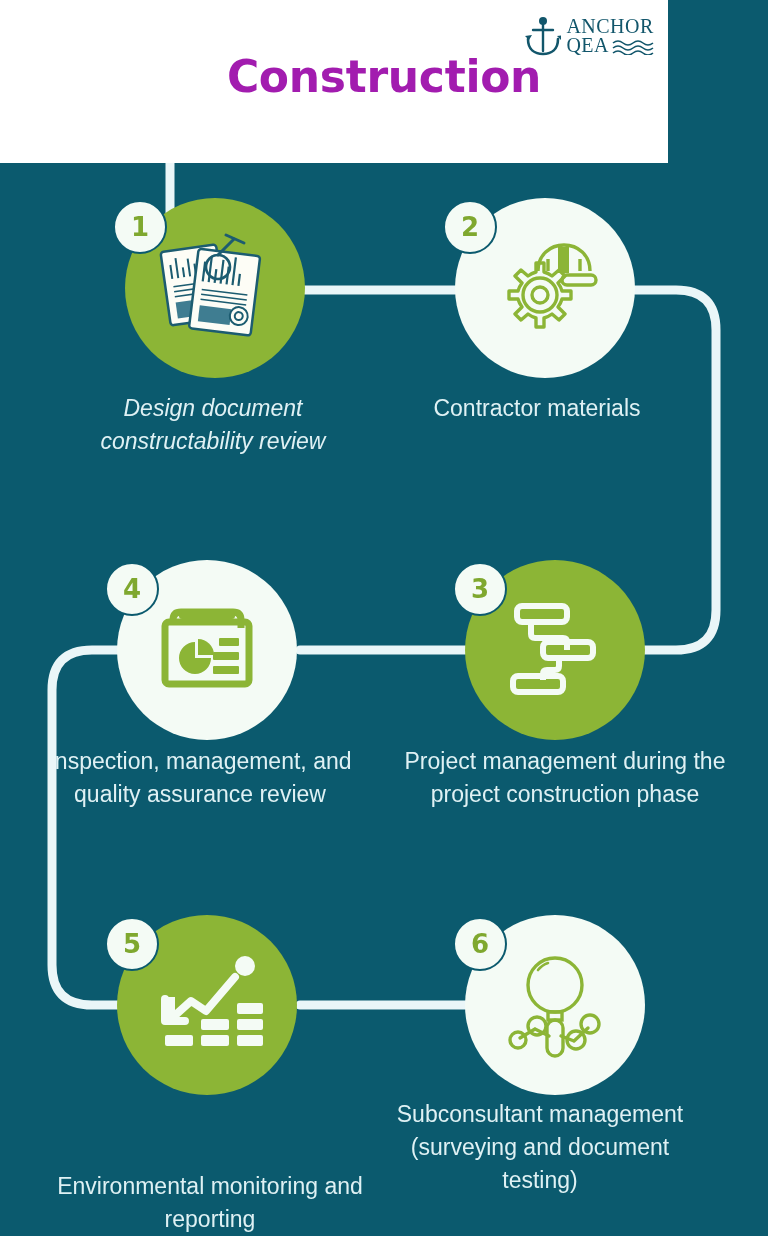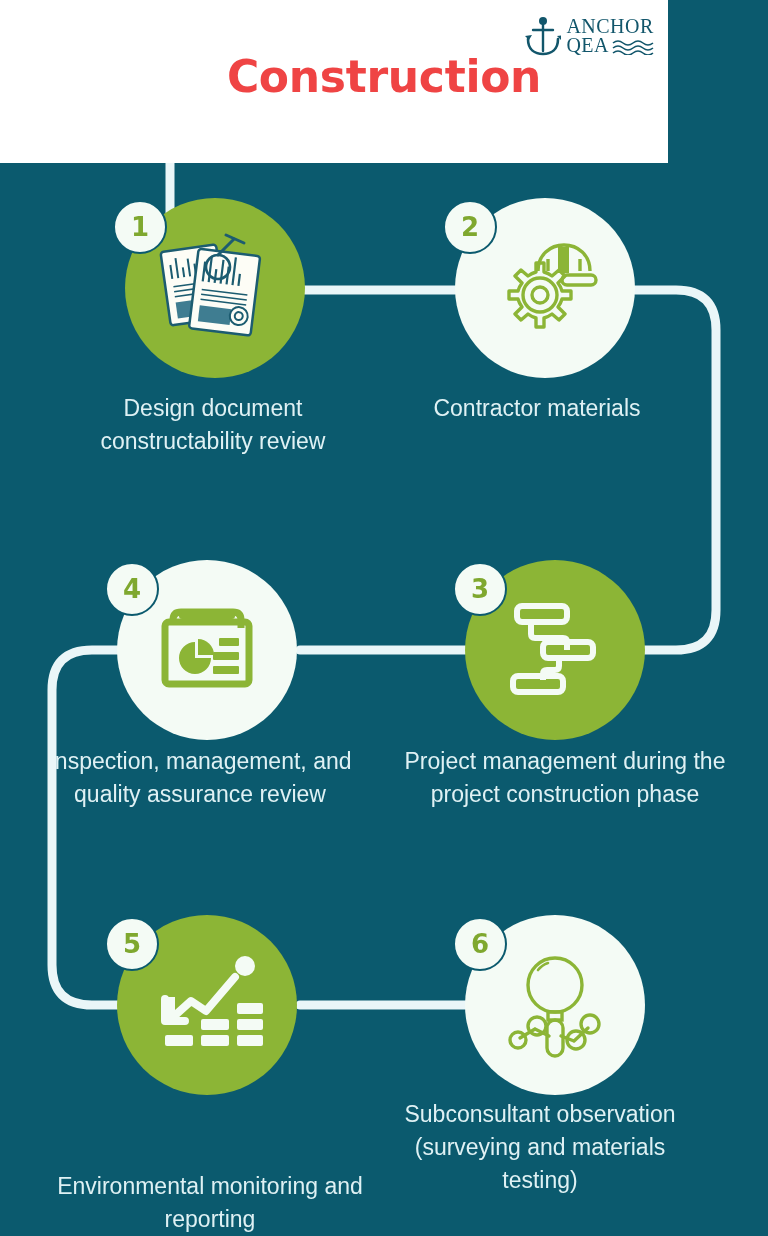--- a/index.html
+++ b/index.html
@@ -47,21 +47,21 @@
     letter-spacing: 0.5px;
   }
   .logo-line2-wrap { display: flex; align-items: flex-end; gap: 3px; text-align: center; }
 
   .title {
     position: absolute;
     left: 0;
     top: 52px;
     width: 768px;
     text-align: center;
-    color: #ef4444;
+    color: #a21caf;
     font-family: "DejaVu Sans", sans-serif;
     font-weight: bold;
     font-size: 44px;
     line-height: 1.12;
     letter-spacing: -0.3px;
   }
 
   
   .flow-svg {
     position: absolute;
@@ -119,21 +119,21 @@
   }
 
   
   #node-1 { left: 125px; top: 198px; }
   #node-2 { left: 455px; top: 198px; }
   #node-3 { left: 465px; top: 560px; }
   #node-4 { left: 117px; top: 560px; }
   #node-5 { left: 117px; top: 915px; }
   #node-6 { left: 465px; top: 915px; }
 
-  #cap-1 { left: 48px;  top: 392px; }
+  #cap-1 { left: 48px;  top: 392px; font-style: italic; }
   #cap-2 { left: 372px; top: 392px; }
   #cap-3 { left: 400px; top: 745px; }
   #cap-4 { left: 35px;  top: 745px; }
   #cap-5 { left: 45px;  top: 1170px; }
   #cap-6 { left: 375px; top: 1098px; }
 
   .icon-svg { display: block; }
 </style>
 </head>
 <body>
@@ -314,13 +314,13 @@
         <path d="M24,92 L39,83 M39,83 L53,90 M65,90 L78,95 M78,95 L92,82"></path>
         <circle cx="22" cy="94" r="8"></circle>
         <circle cx="41" cy="80" r="9"></circle>
         <circle cx="80" cy="94" r="9"></circle>
         <circle cx="94" cy="78" r="9"></circle>
       </g>
     </svg>
   </div>
   <div class="badge">6</div>
 </div>
-<div class="caption" id="cap-6">Subconsultant observation (surveying and materials testing)</div>
+<div class="caption" id="cap-6">Subconsultant management (surveying and document testing)</div>
 
 </body></html>

